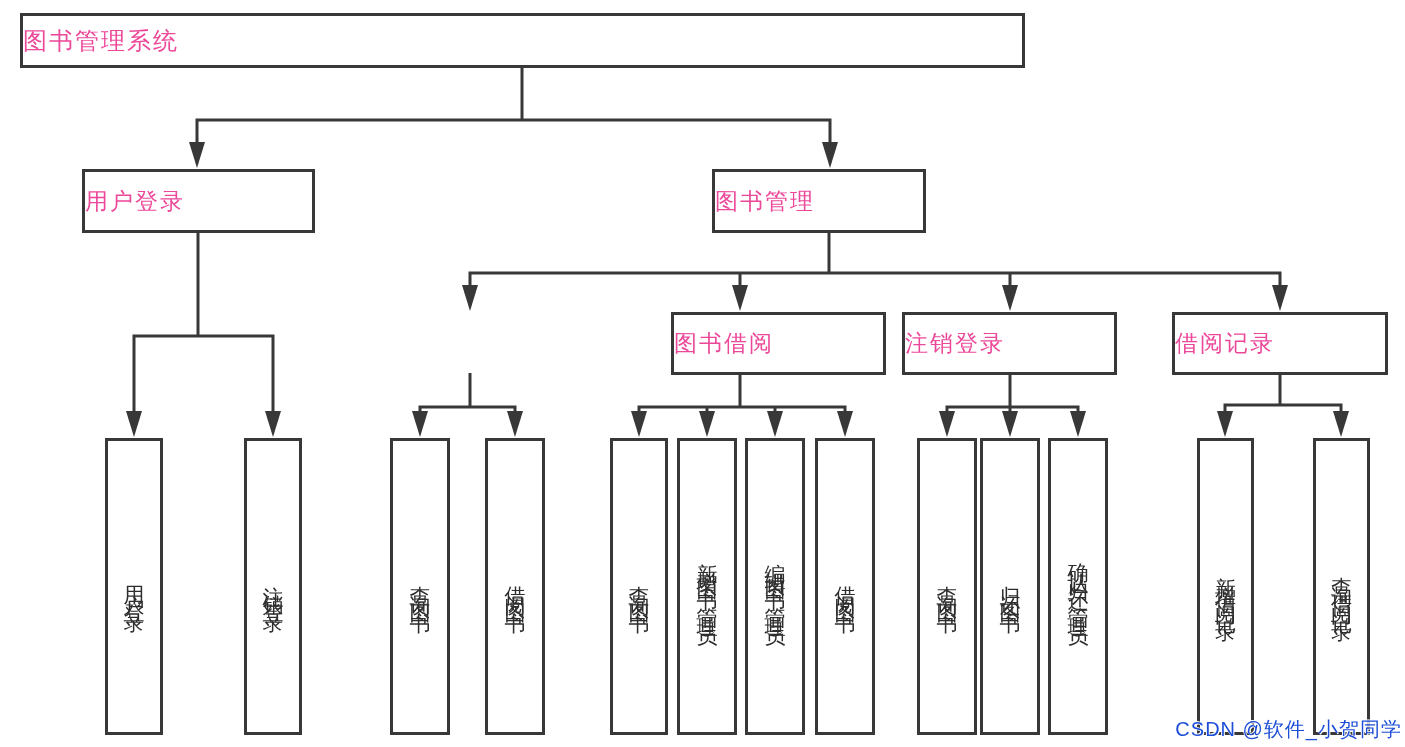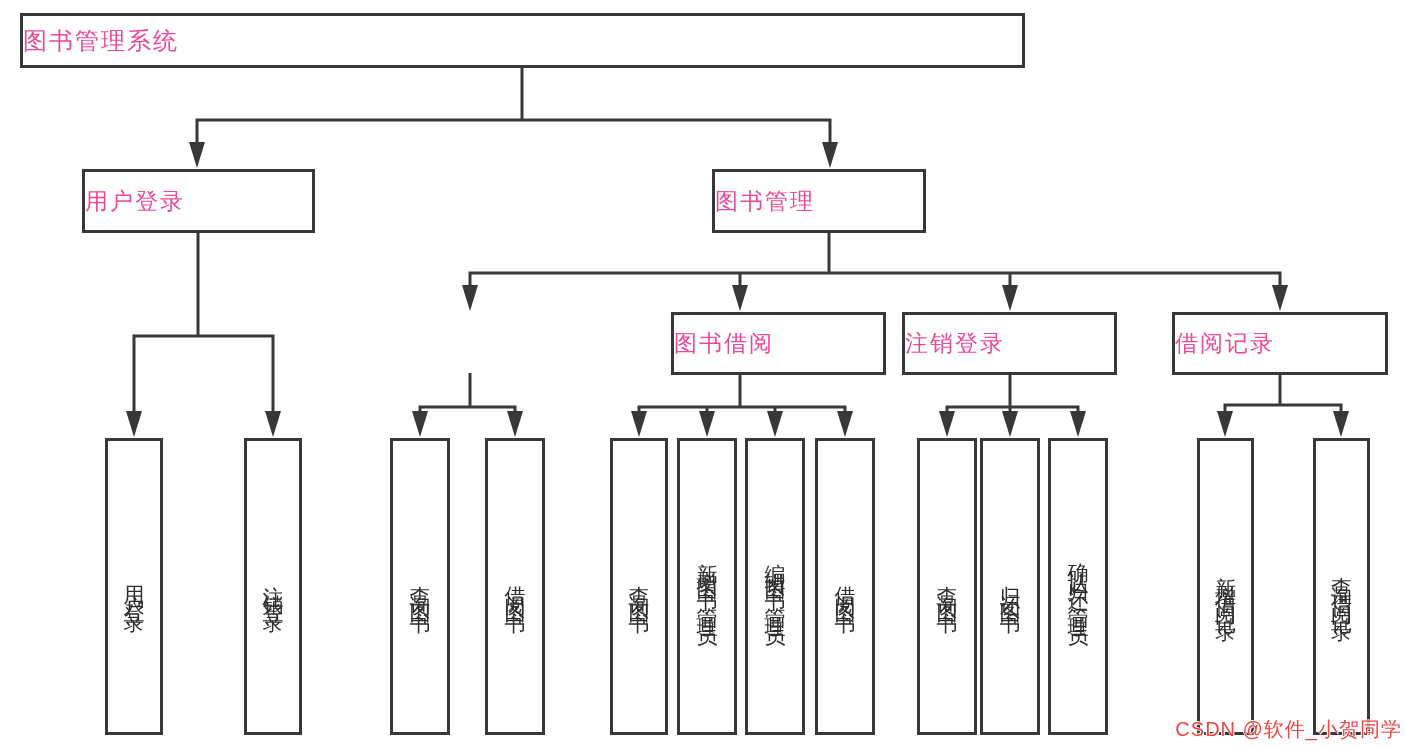--- a/index.html
+++ b/index.html
@@ -22,21 +22,21 @@
     display:flex; align-items:center; justify-content:center;
     color:#2d2d2d;
   }
   .leaf .vtext {
     writing-mode:vertical-rl; text-orientation:mixed;
     font-size:21px; letter-spacing:9px; line-height:1.05;
     white-space:nowrap; color:#2d2d2d;
   }
   .watermark {
     position:absolute; right:3px; bottom:4px; z-index:3;
-    font-size:20px; color:#ef4444; letter-spacing:1px;
+    font-size:20px; color:#1d4ed8; letter-spacing:1px;
     text-shadow:1px 1px 0 #ffffff, -1px -1px 0 #ffffff;
   }
 </style>
 </head>
 <body>
 
 <div id="canvas">
 
   <svg id="connectors" width="1405" height="747" viewBox="0 0 1405 747">
     <g stroke="#383838" stroke-width="3" fill="none" stroke-linejoin="miter">

